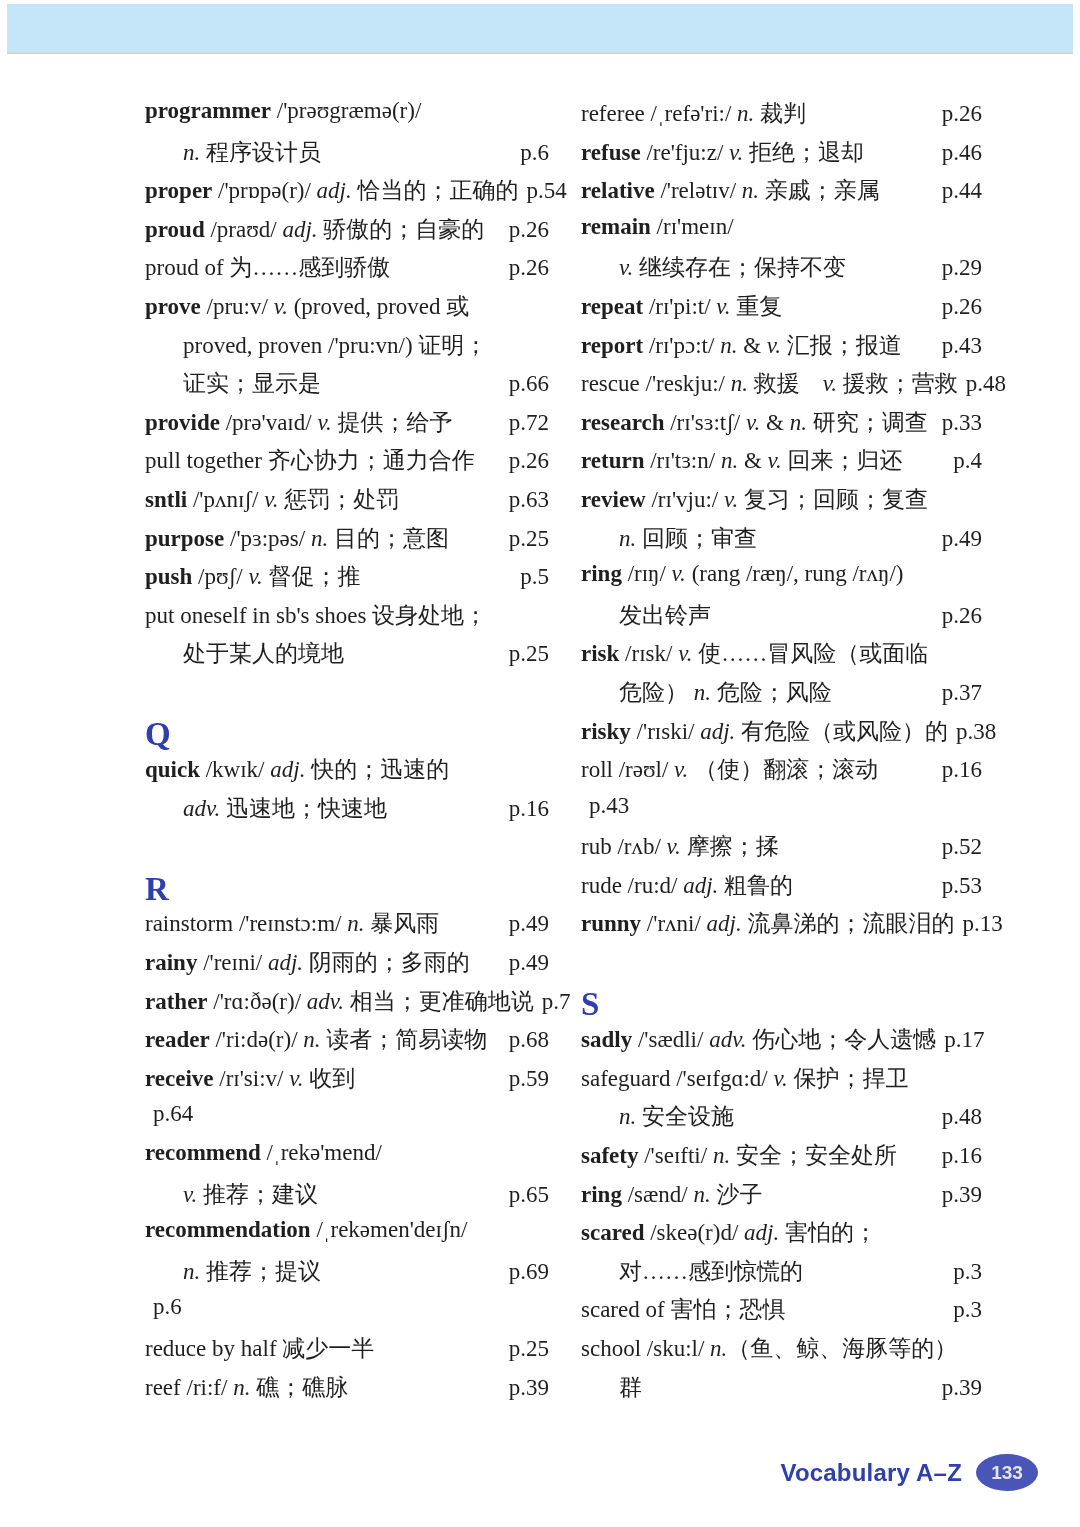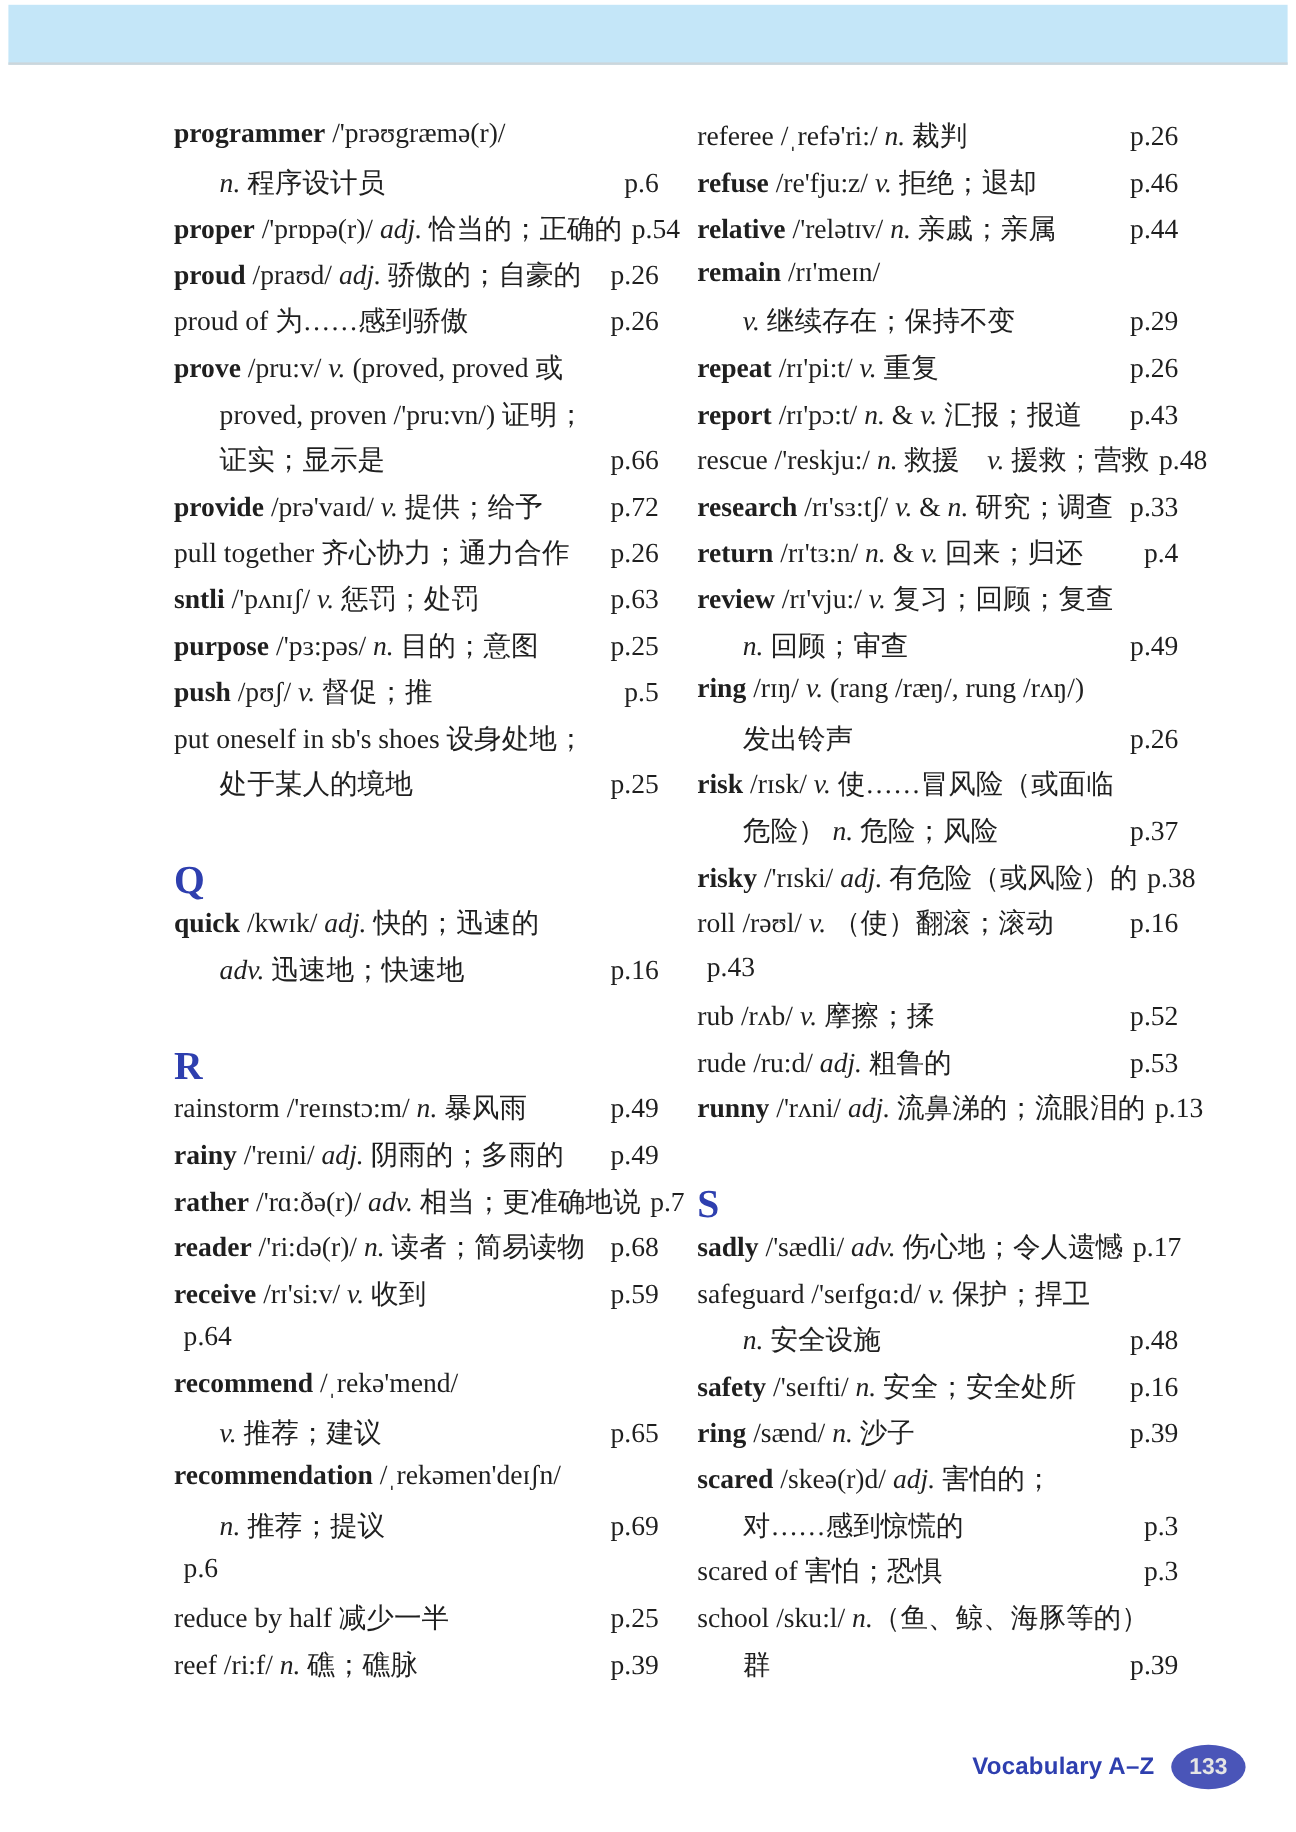--- a/index.html
+++ b/index.html
@@ -28,21 +28,21 @@
   .pg{flex:none;padding-left:8px;}
   .gap{height:38.6px;}
   .section-letter{
     height:38.6px;display:flex;align-items:center;
     font-size:33px;font-weight:700;color:var(--accent,#2e3faf);
   }
   .footer{
     position:absolute;right:42px;bottom:36px;display:flex;align-items:center;gap:14px;
     font-family:"Liberation Sans","DejaVu Sans",sans-serif;
   }
-  .footer-label{font-size:20px;font-weight:700;color:var(--accent,#2e3faf);letter-spacing:.2px;margin-left:16px;}
+  .footer-label{font-size:24px;font-weight:700;color:var(--accent,#2e3faf);letter-spacing:.2px;margin-left:16px;}
   .badge{
     min-width:50px;height:37px;border-radius:50%;background:var(--badge,#4a55b8);
     color:#e5e5e5;font-size:19px;font-weight:700;
     display:flex;align-items:center;justify-content:center;padding:0 6px;
   }
 </style>
 </head>
 <body>
 
 <div class="page">

